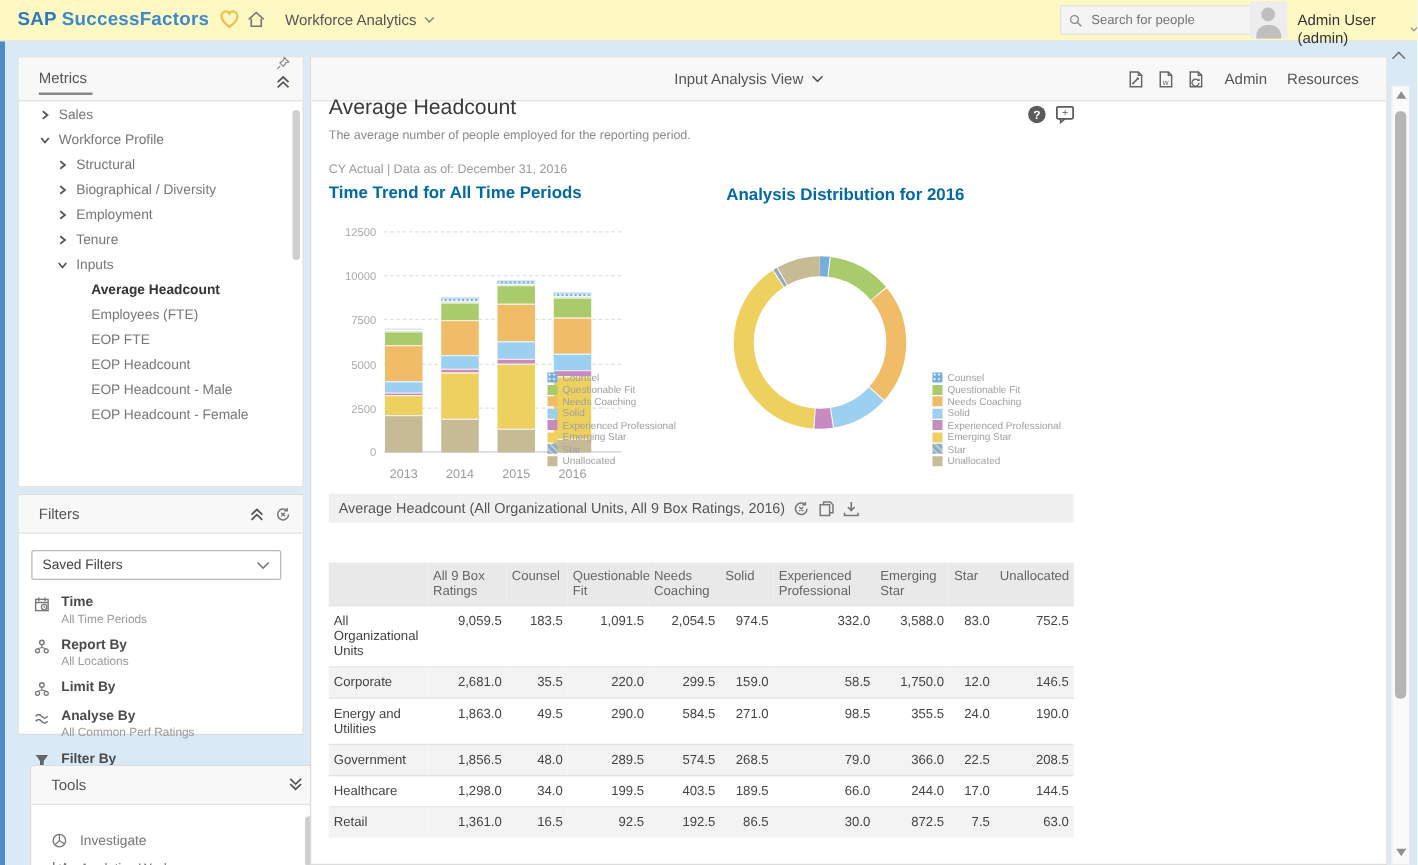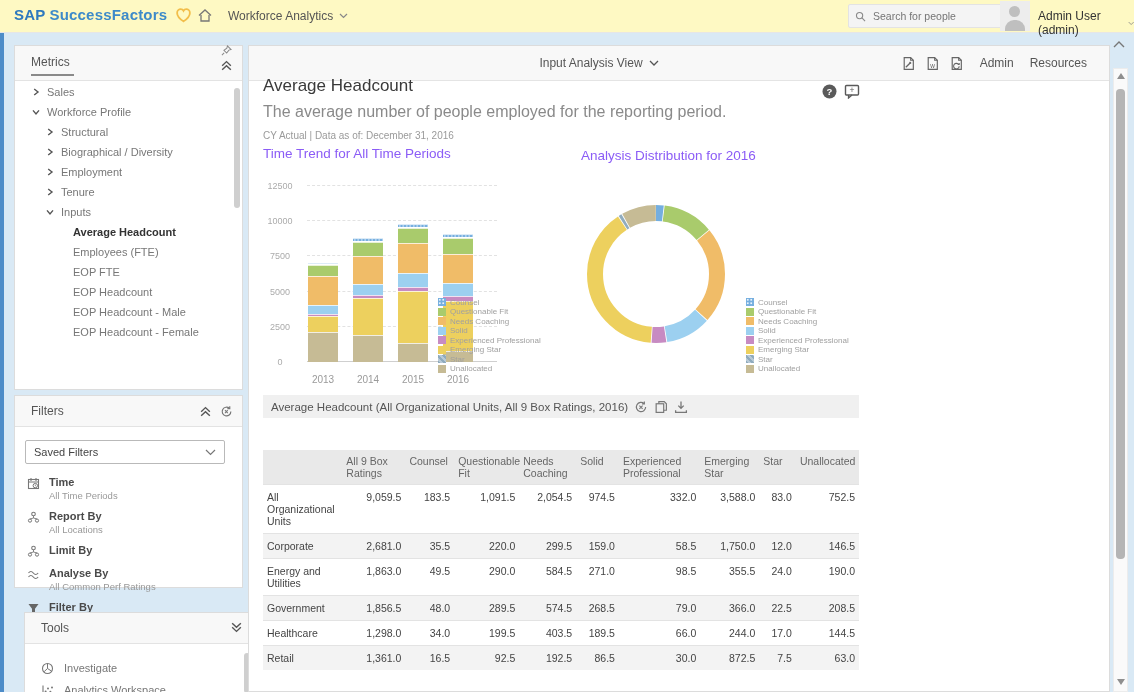--- a/index.html
+++ b/index.html
@@ -42,45 +42,45 @@
   
   .sel-box{position:absolute;left:10px;top:44px;width:200px;height:24px;border:1px solid #B9B9B9;border-radius:2px;background:#FFF;display:flex;align-items:center;justify-content:space-between;padding:0 8px;box-sizing:border-box;font-size:11px;color:#444;cursor:pointer;}
   #filter-list{position:absolute;left:12px;top:80px;right:6px;}
   .f-item{display:flex;gap:9px;margin-bottom:9px;cursor:pointer;}
   .f-item .fi{width:13px;padding-top:1px;text-align:center;flex:none;}
   .f-item .fl{font-size:11px;font-weight:bold;color:#4A4A4A;}
   .f-item .fs{font-size:9.5px;color:#999;margin-top:2px;}
 
   
   #tools-list{position:absolute;left:16px;top:44px;right:10px;}
-  .t-item{display:flex;align-items:center;gap:10px;height:22px;font-size:11px;color:#777;cursor:pointer;}
+  .t-item{display:flex;align-items:flex-end;gap:10px;height:22px;font-size:11px;color:#777;cursor:pointer;}
 
   
   #main{position:absolute;left:248px;top:45px;width:862px;height:647px;background:#FFF;border:1px solid #DCDCDC;box-sizing:border-box;}
   .m-toolbar{position:absolute;left:0;top:0;right:0;height:34px;background:#F8F8F8;border-bottom:1px solid #E4E4E4;}
   .view-wrap{position:absolute;left:0;right:160px;top:0;height:34px;display:flex;align-items:center;justify-content:center;}
   .view-sel{font-size:12px;color:#555;display:flex;align-items:center;gap:6px;cursor:pointer;}
   .tb-right{position:absolute;right:22px;top:0;height:34px;display:flex;align-items:center;gap:16px;}
   .tb-icons{display:flex;align-items:center;gap:9px;}
   .tb-link{font-size:12px;color:#555;cursor:pointer;}
 
   .m-title{position:absolute;left:14px;top:30px;font-size:17px;color:#3A3A3A;}
-  .m-desc{position:absolute;left:14px;top:57px;font-size:16px;color:#8A8A8A;}
+  .m-desc{position:absolute;left:14px;top:57px;font-size:10px;color:#8A8A8A;}
   .m-meta{position:absolute;left:14px;top:84px;font-size:10px;color:#9A9A9A;}
   .m-head-ics{position:absolute;left:573px;top:38px;display:flex;gap:7px;}
 
-  .chart-title{position:absolute;font-size:13.5px;font-weight:normal;color:#8b5cf6;}
+  .chart-title{position:absolute;font-size:13.5px;font-weight:bold;color:#0369a1;}
   #bar-title{left:14px;top:100px;}
   #pie-title{left:332px;top:102px;}
 
   
   #barchart{position:absolute;left:10px;top:128px;width:250px;height:212px;}
   .gline{position:absolute;left:48px;width:190px;border-top:1px dashed #E2E2E2;}
   .gline.zero{border-top:1px solid #CFCFCF;}
-  .ytick{position:absolute;left:0;width:42px;text-align:center;font-size:9px;color:#ABABAB;}
+  .ytick{position:absolute;left:0;width:42px;text-align:right;font-size:9px;color:#ABABAB;}
   .xtick{position:absolute;bottom:1px;width:40px;text-align:center;font-size:10px;color:#9A9A9A;}
   .bar{position:absolute;bottom:24px;width:30px;display:flex;flex-direction:column-reverse;}
   .bar .seg{width:100%;border-top:1px solid rgba(255,255,255,.75);box-sizing:border-box;}
 
   
   .pat-counsel{background-color:#74AEDF;background-image:radial-gradient(circle,rgba(255,255,255,.85) .8px,transparent .95px);background-size:3.5px 3.5px;}
   .pat-star{background-image:repeating-linear-gradient(45deg,#8FABBE 0 2px,#B7C9D6 2px 4px);}
 
   .legend{position:absolute;display:flex;flex-direction:column;gap:1px;}
   #bar-legend{left:189px;top:252px;}

